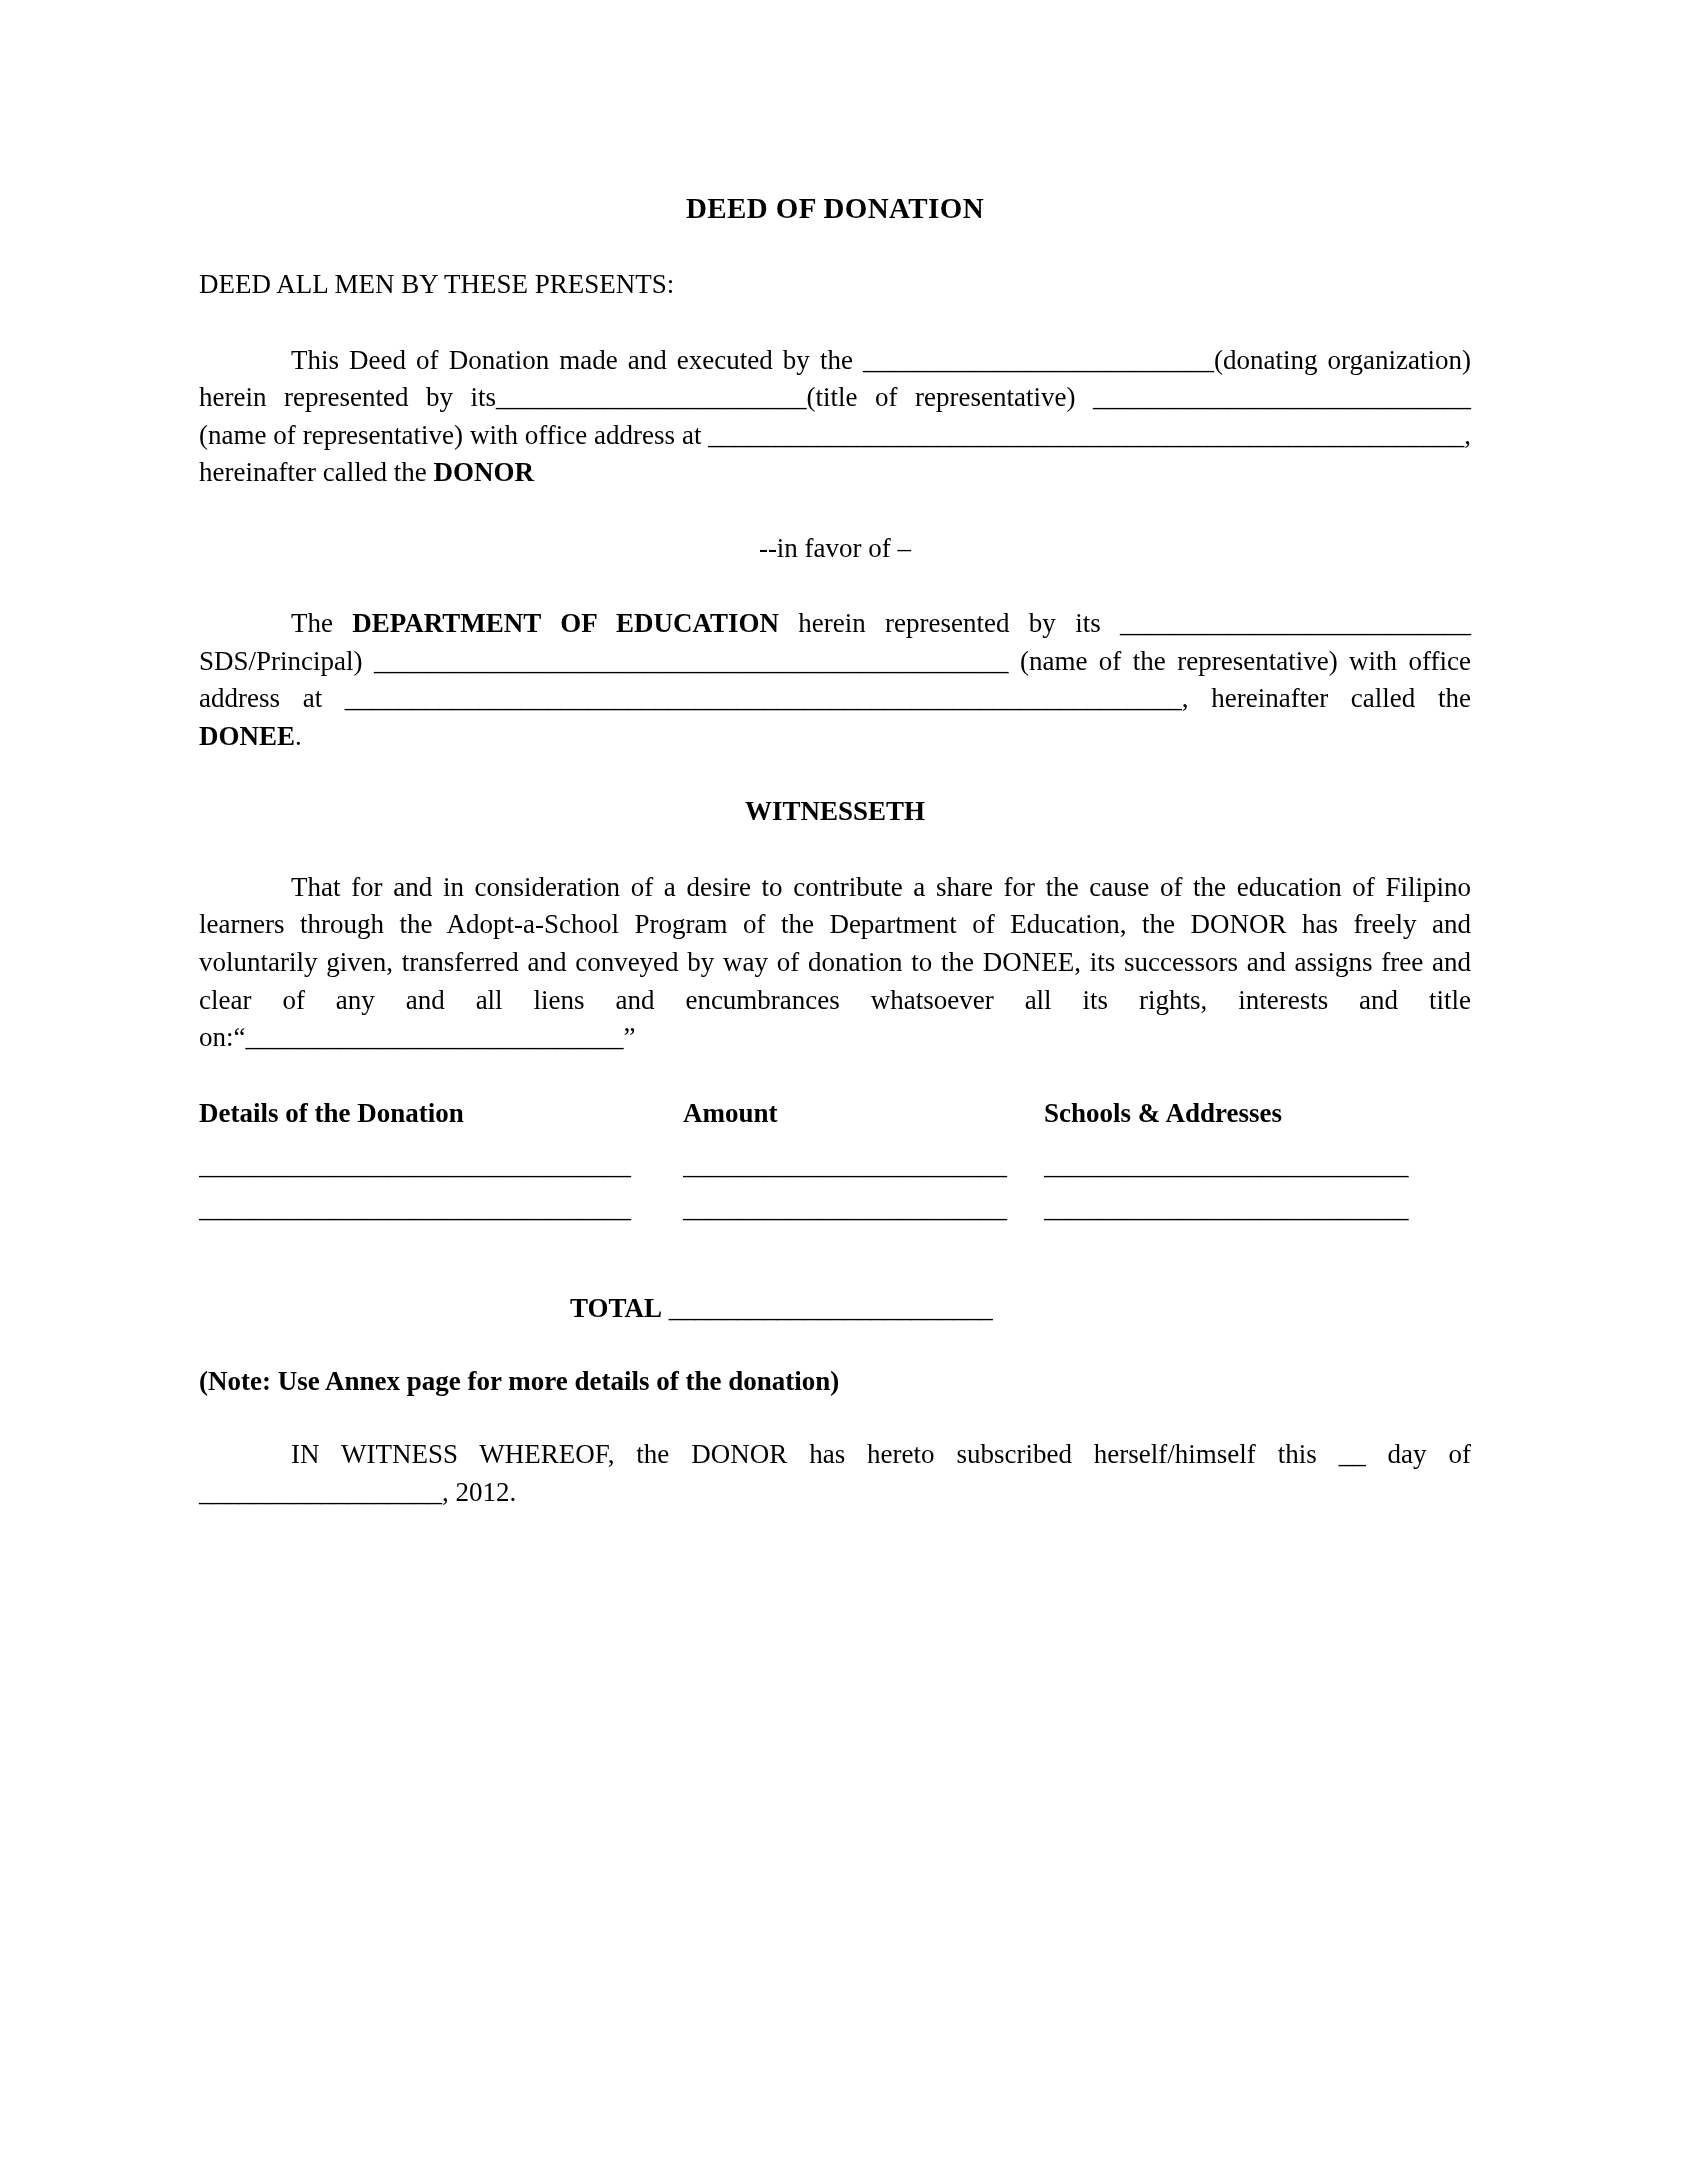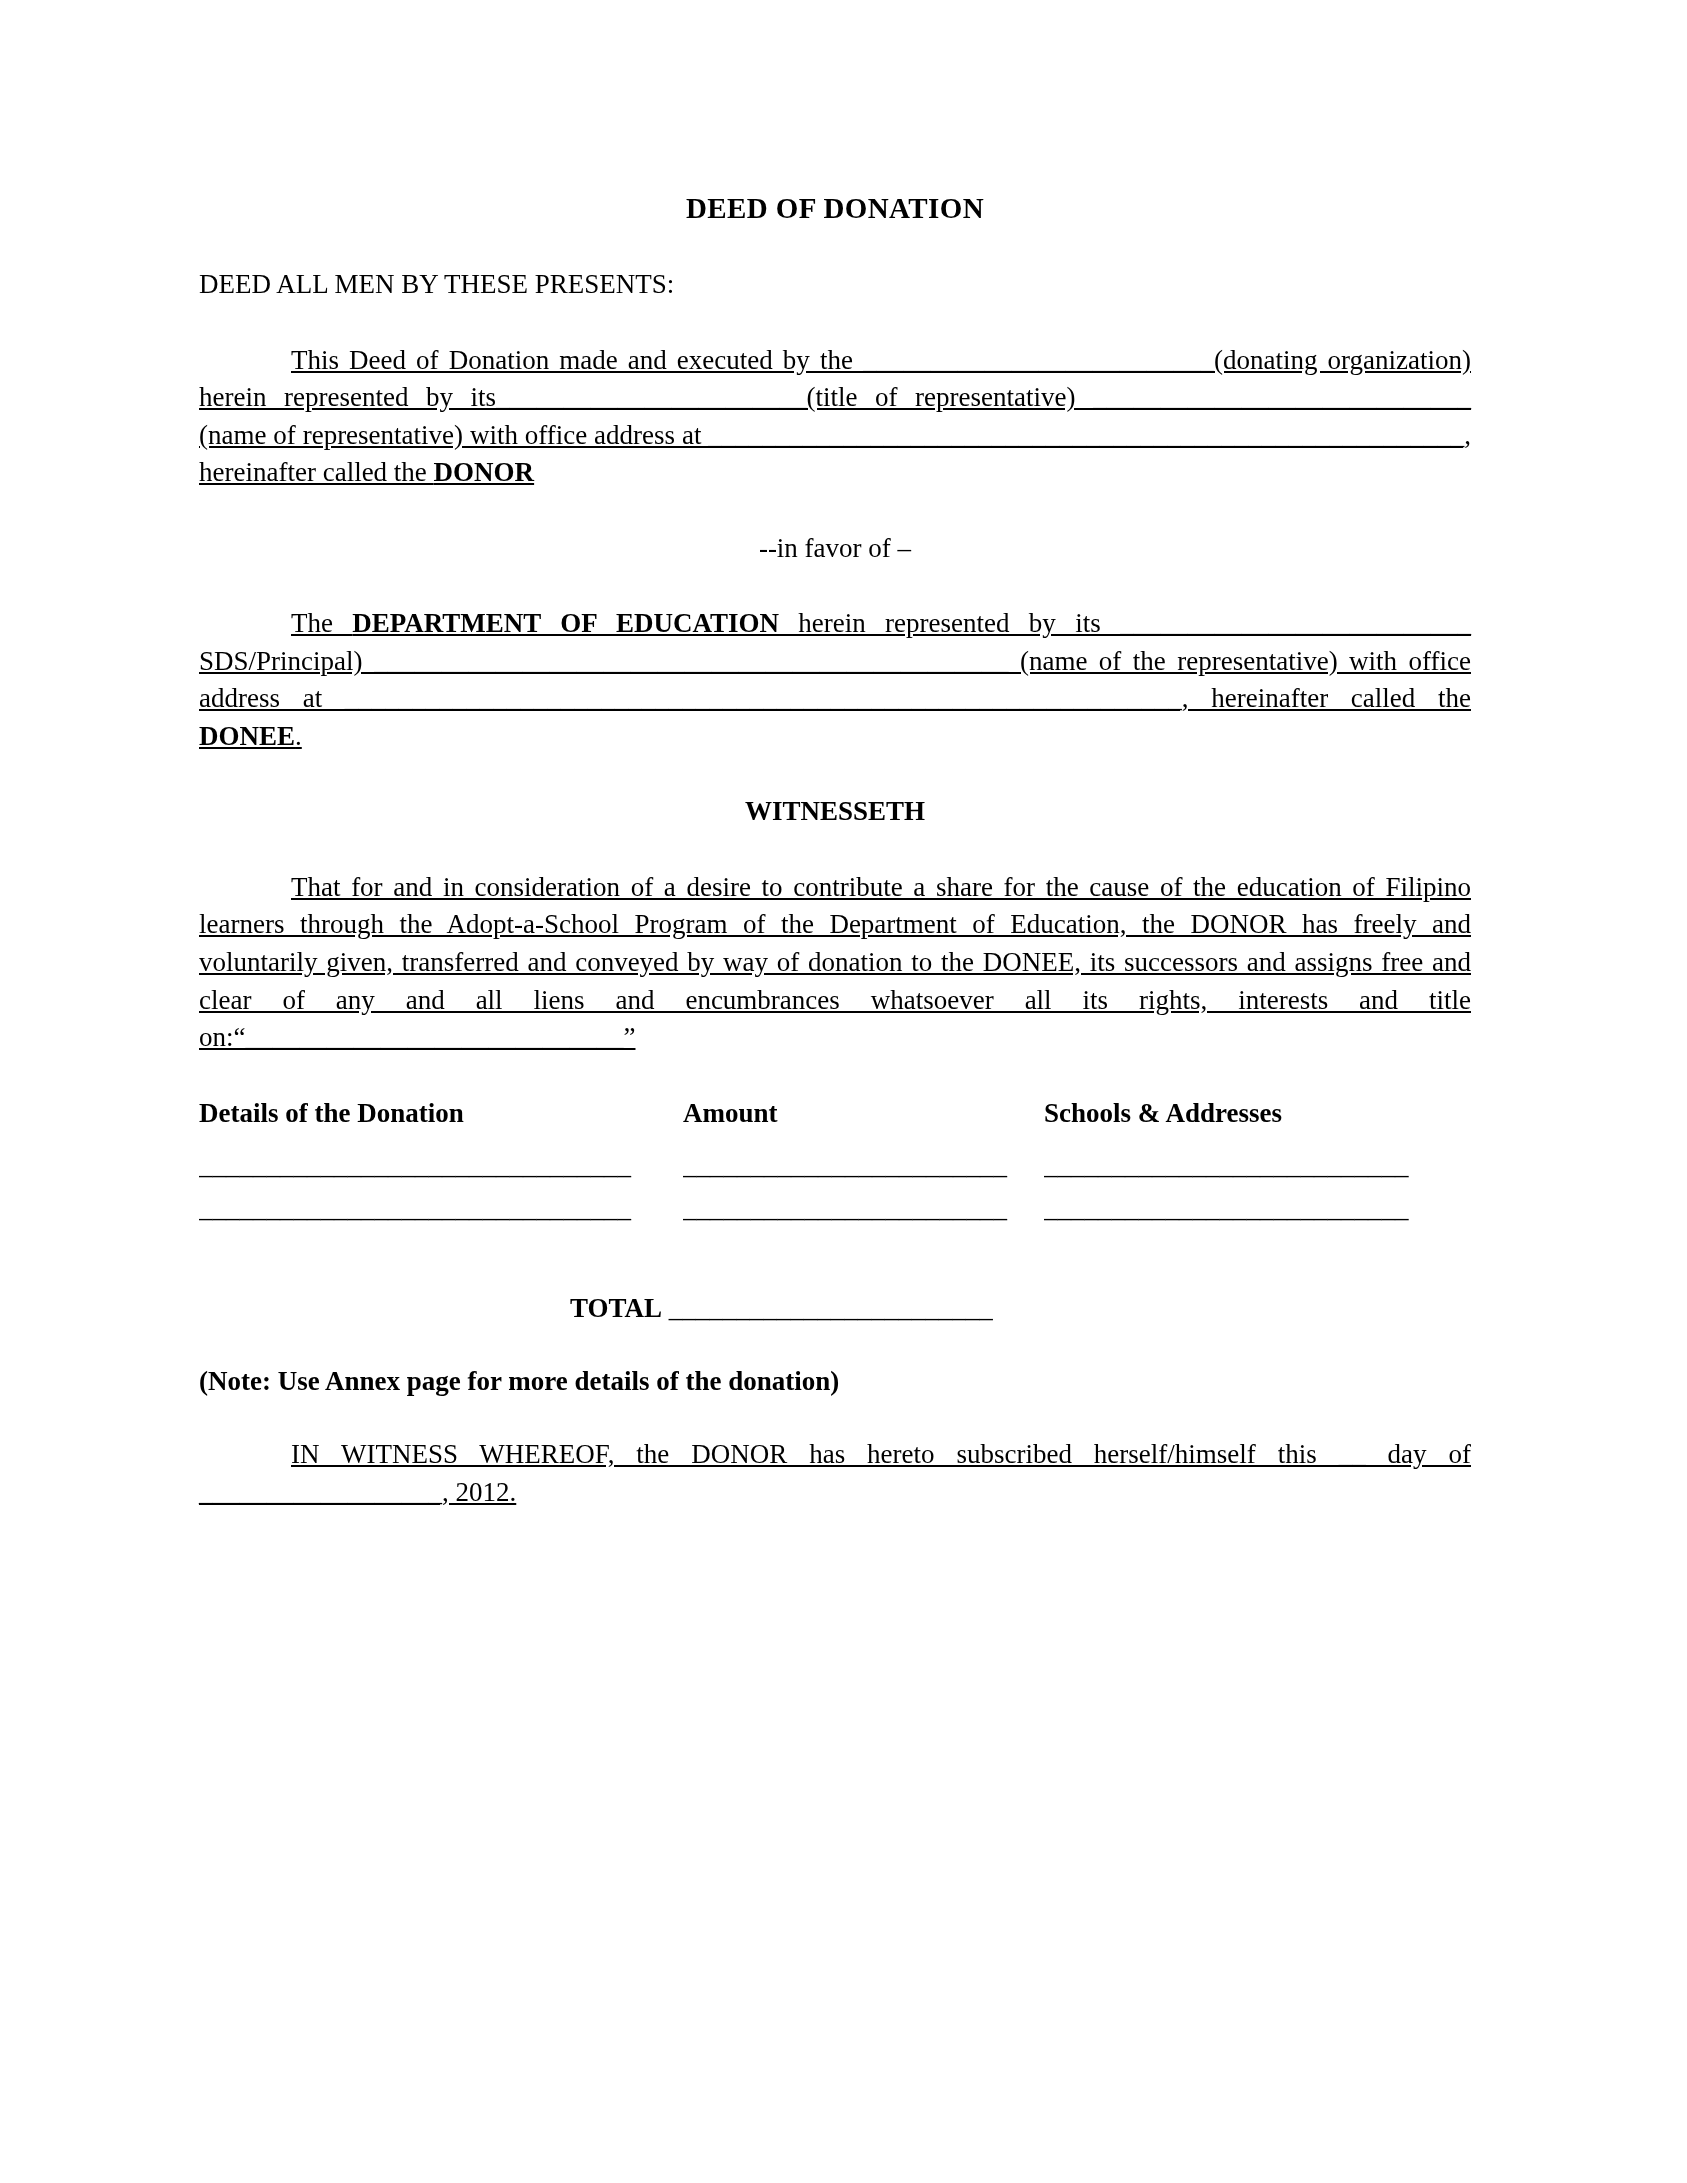--- a/index.html
+++ b/index.html
@@ -10,21 +10,21 @@
       height: 1603px;
       background: #ffffff;
       color: #000000;
       font-family: "Liberation Serif", serif;
       font-size: 27px;
       line-height: 1.39;
       padding: 188px 216px 0 199px;
     }
     .center { text-align: center; }
     .justify { text-align: justify; }
-    .indent { text-indent: 92px; text-decoration: underline; }
+    .indent { text-indent: 92px; }
     .bold { font-weight: bold; }
     .block { margin: 0 0 38px 0; }
     .title { font-size: 29px; font-weight: bold; letter-spacing: 0.4px; }
     .nowrap { white-space: nowrap; }
 
     .donation-table {
       display: flex;
       align-items: center;
       margin: 0 0 58px 0;
       width: 1249px;

